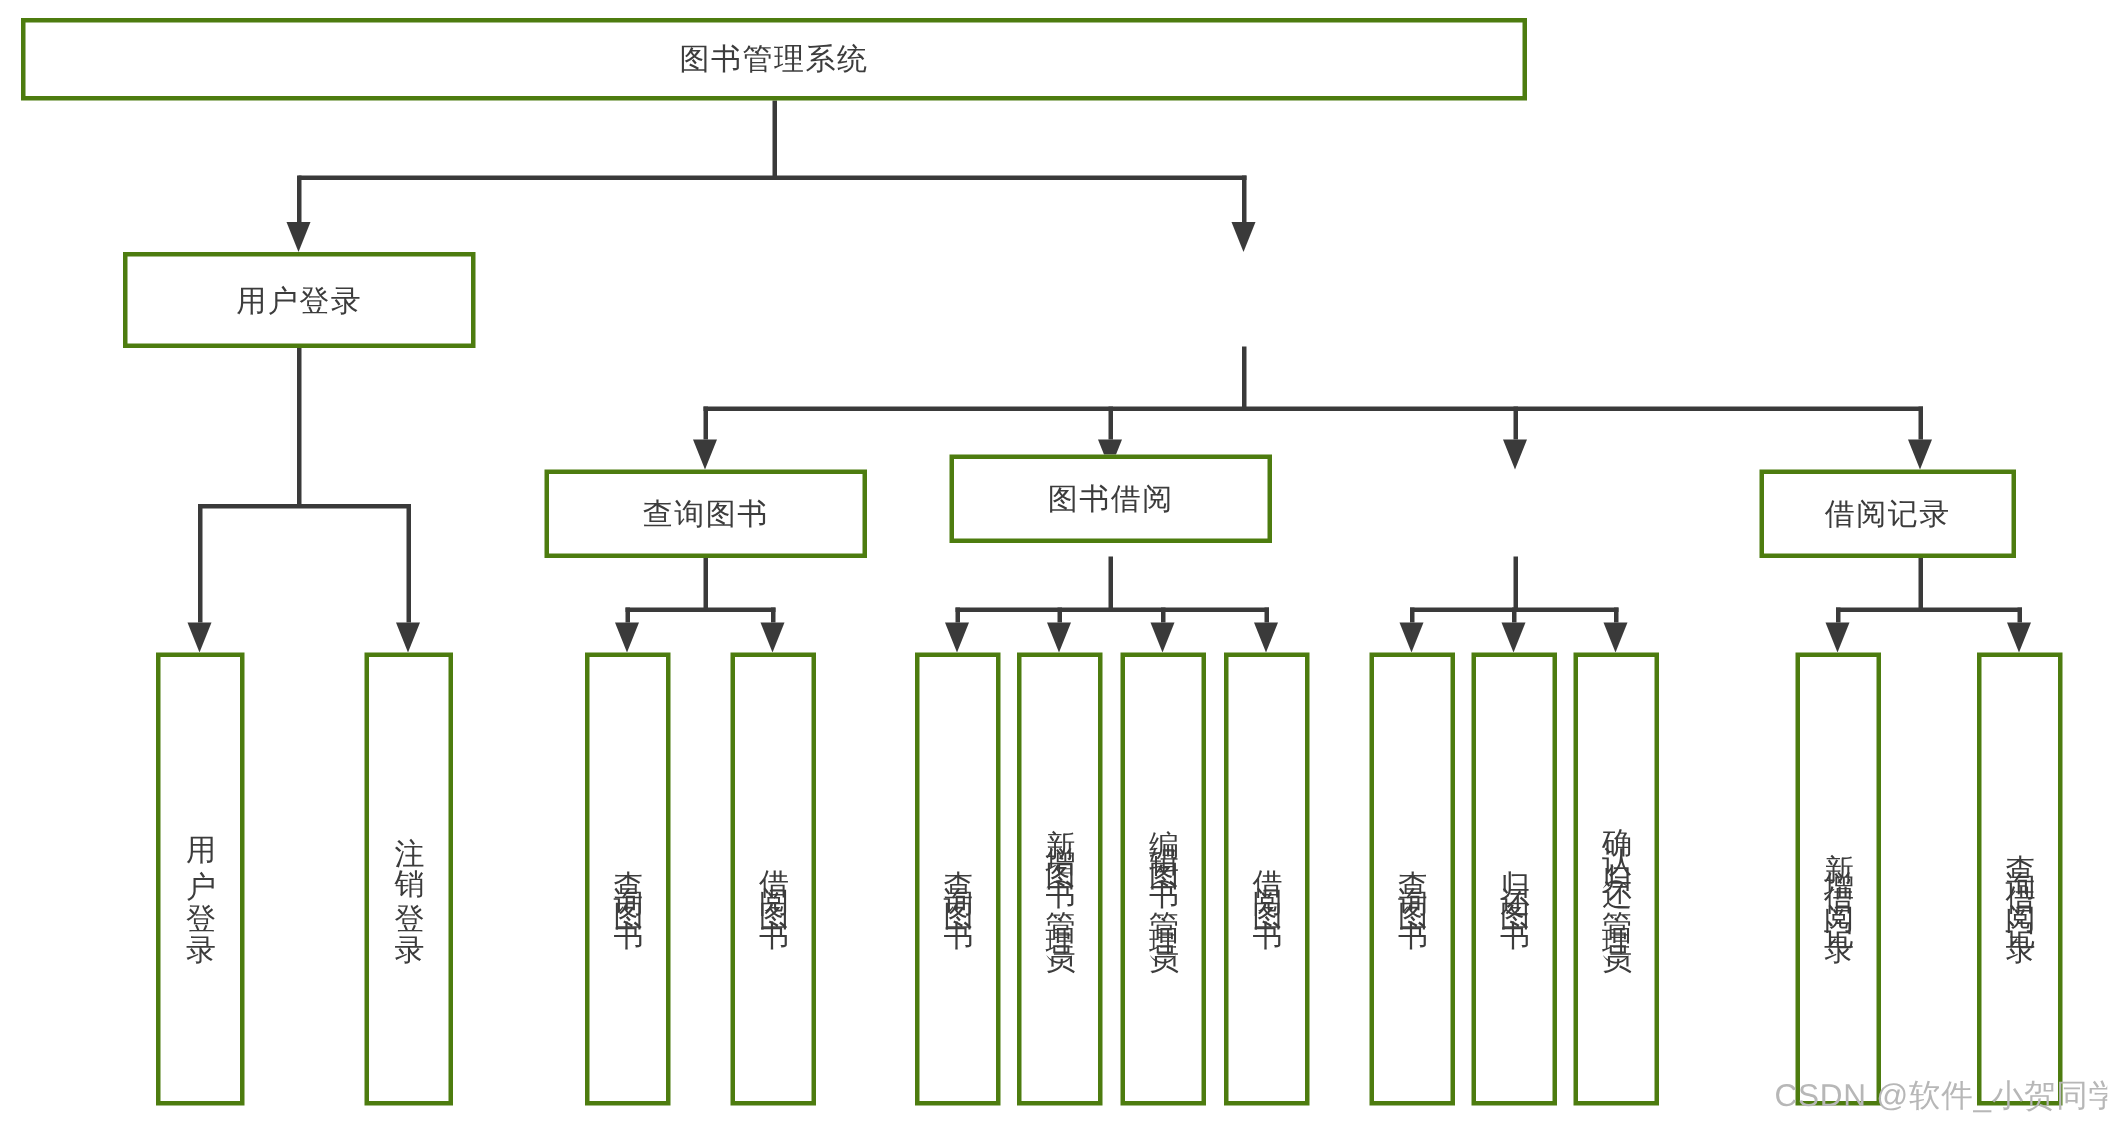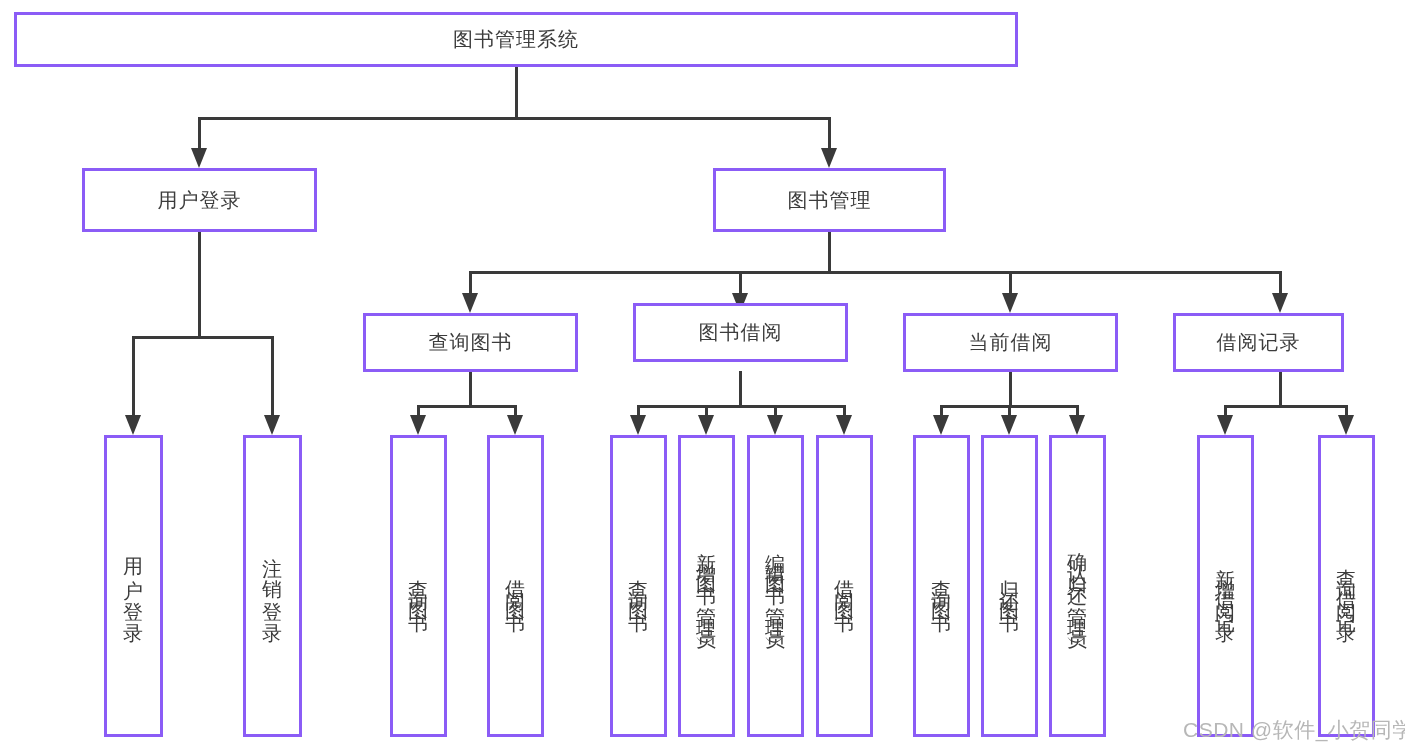--- a/index.html
+++ b/index.html
@@ -14,21 +14,21 @@
     background: #ffffff;
     overflow: hidden;
     font-family: "Liberation Sans", sans-serif;
     color: #3c3c3c;
   }
   
   .box {
     position: absolute;
     box-sizing: border-box;
     background: #ffffff;
-    border: 3px solid #8b5cf6;
+    border: 3px solid #4d7c0f;
     display: flex;
     align-items: center;
     justify-content: center;
     text-align: center;
     z-index: 2;
   }
   .hbox {
     font-size: 20px;
     letter-spacing: 1px;
     white-space: nowrap;
@@ -83,23 +83,20 @@
 
   <div class="vline" style="left:515px; top:66px; height:52px;"></div>
   <div class="hline" style="left:199px; top:117px; width:632px;"></div>
   <div class="vline" style="left:198px; top:117px; height:31px;"></div>
   <div class="arr" style="left:191px; top:148px;"></div>
   <div class="vline" style="left:828px; top:117px; height:31px;"></div>
   <div class="arr" style="left:821px; top:148px;"></div>
 
   <div class="box hbox" style="left:82px; top:168px; width:235px; height:64px;">
     <span>用户登录</span>
-  </div>
-  <div class="box hbox" style="left:713px; top:168px; width:233px; height:64px;">
-    <span>图书管理</span>
   </div>
 
   <div class="vline" style="left:198px; top:231px; height:106px;"></div>
   <div class="hline" style="left:132px; top:336px; width:142px;"></div>
   <div class="vline" style="left:132px; top:336px; height:79px;"></div>
   <div class="arr" style="left:125px; top:415px;"></div>
   <div class="vline" style="left:271px; top:336px; height:79px;"></div>
   <div class="arr" style="left:264px; top:415px;"></div>
 
   <div class="vline" style="left:828px; top:231px; height:41px;"></div>
@@ -112,23 +109,20 @@
   <div class="arr" style="left:1002px; top:293px;"></div>
   <div class="vline" style="left:1279px; top:271px; height:22px;"></div>
   <div class="arr" style="left:1272px; top:293px;"></div>
 
   <div class="box hbox" style="left:363px; top:313px; width:215px; height:59px;">
     <span>查询图书</span>
   </div>
   <div class="box hbox" style="left:633px; top:303px; width:215px; height:59px;">
     <span>图书借阅</span>
   </div>
-  <div class="box hbox" style="left:903px; top:313px; width:215px; height:59px;">
-    <span>当前借阅</span>
-  </div>
   <div class="box hbox" style="left:1173px; top:313px; width:171px; height:59px;align-items:center;">
     <span>借阅记录</span>
   </div>
 
   <div class="vline" style="left:469px; top:371px; height:35px;"></div>
   <div class="hline" style="left:417px; top:405px; width:100px;"></div>
   <div class="vline" style="left:417px; top:405px; height:10px;"></div>
   <div class="arr" style="left:410px; top:415px;"></div>
   <div class="vline" style="left:514px; top:405px; height:10px;"></div>
   <div class="arr" style="left:507px; top:415px;"></div>

